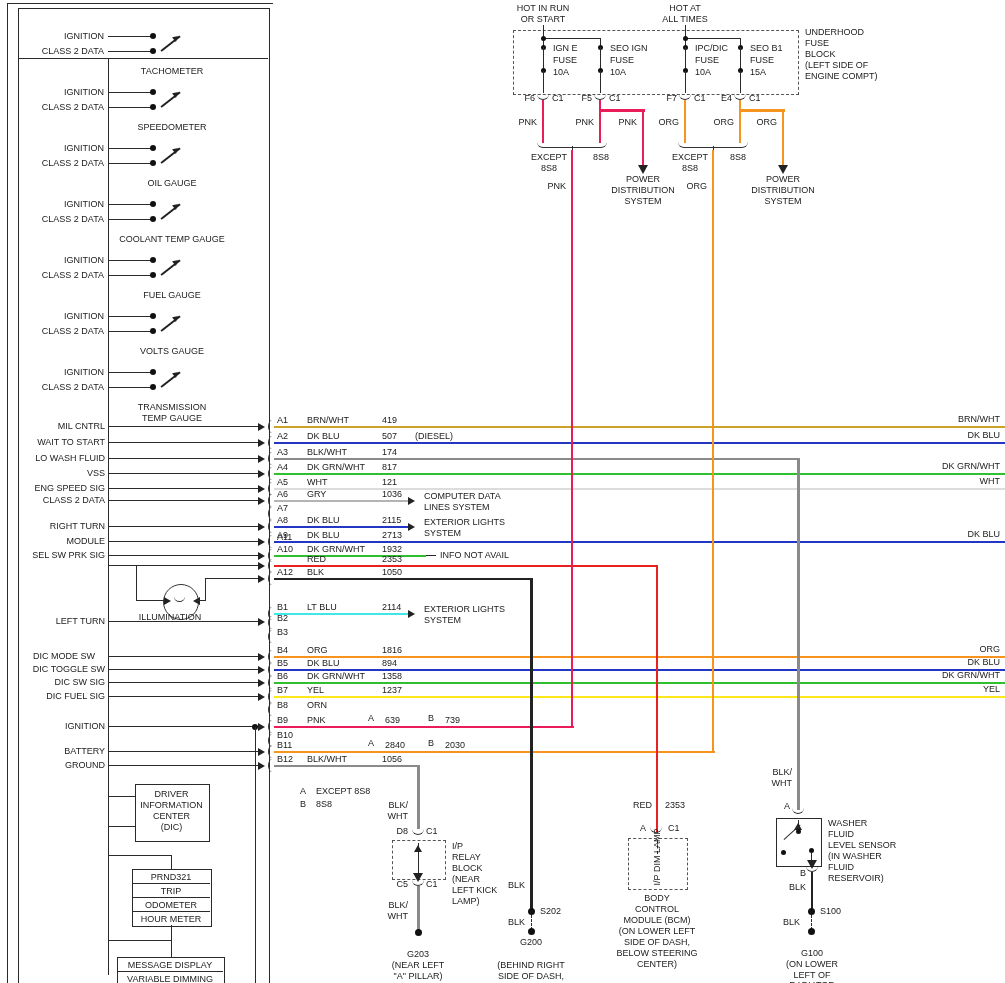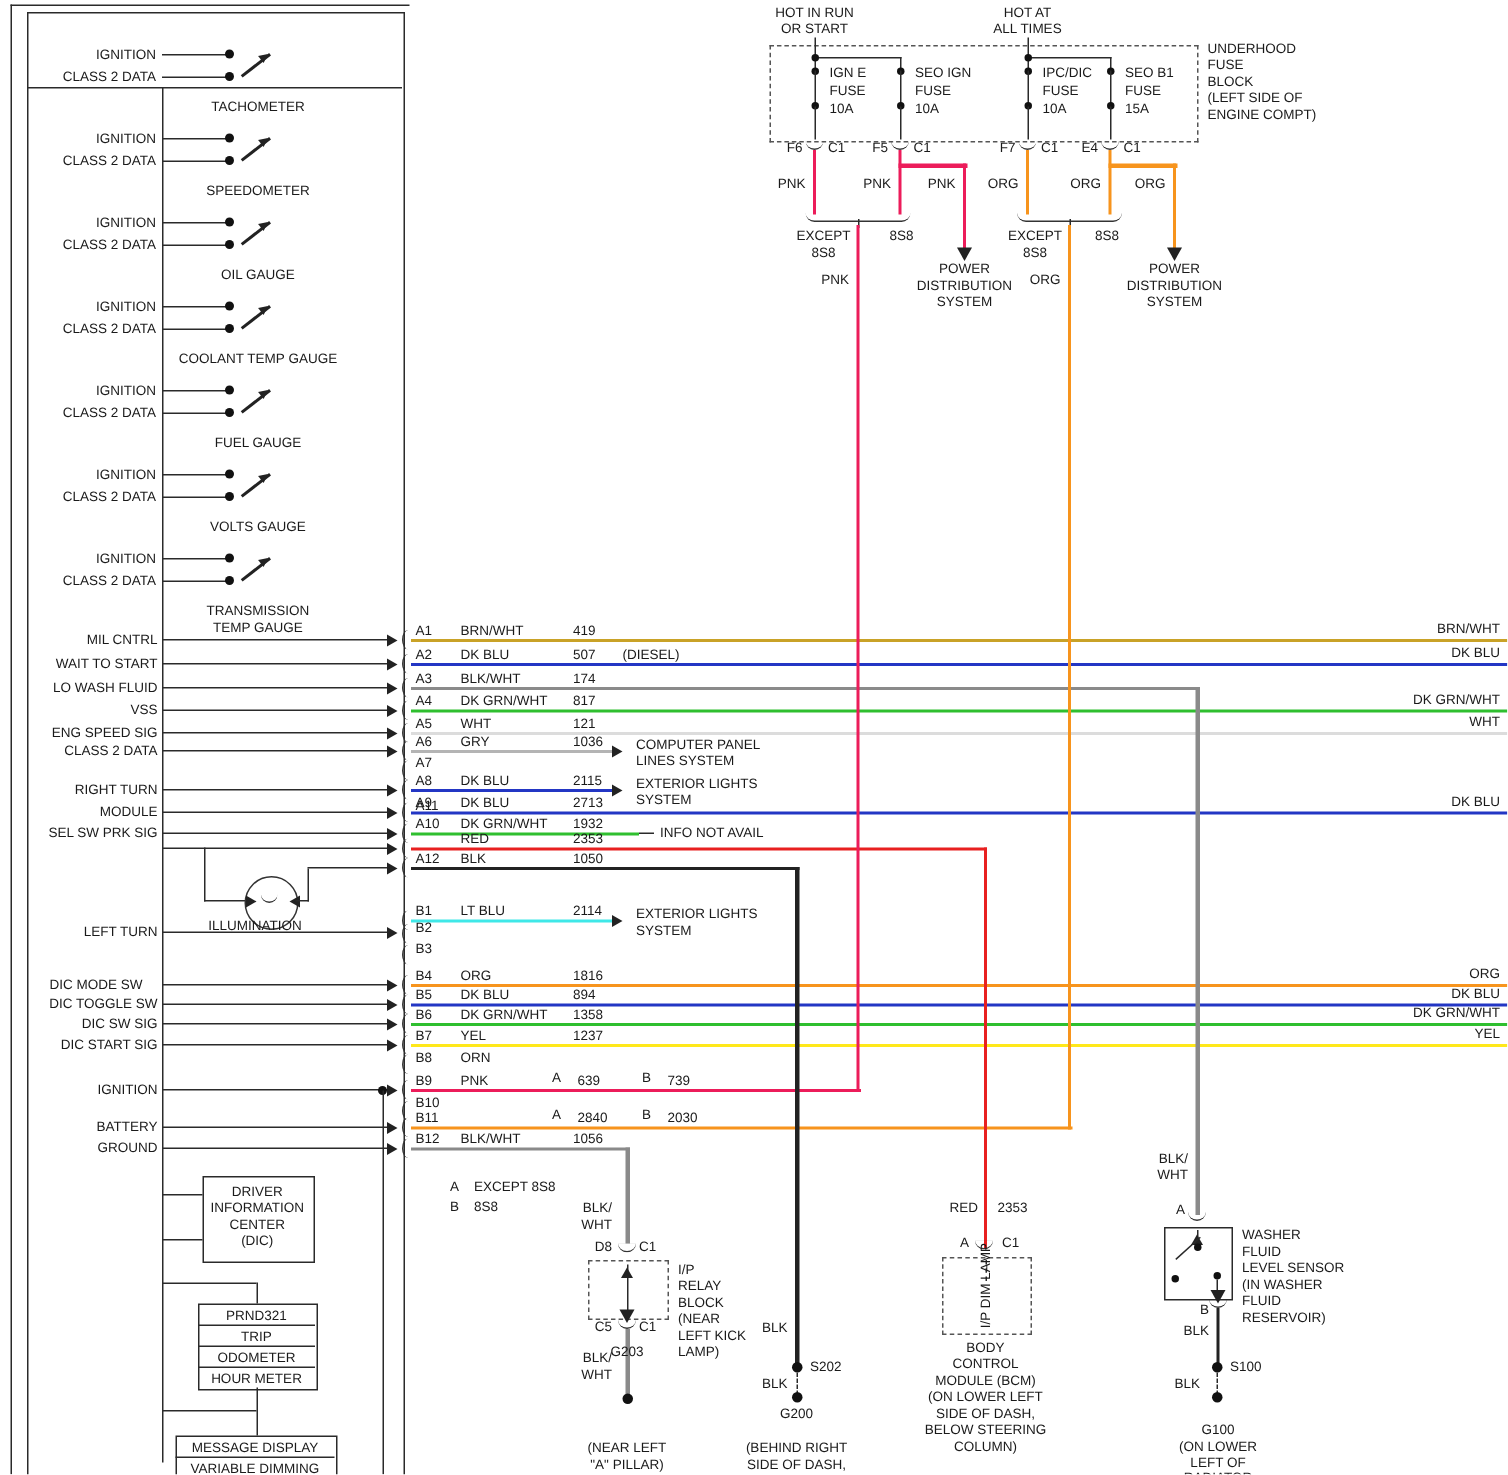--- a/index.html
+++ b/index.html
@@ -156,21 +156,21 @@
     <div class="ar" style="left:258px;top:617.5px"></div>
   <div class="t tr" style="left:0;top:651px;width:95px">DIC MODE SW</div>
   <div class="w" style="left:108px;top:656px;width:150px;height:1.1px"></div>
     <div class="ar" style="left:258px;top:652.5px"></div>
   <div class="t tr" style="left:10px;top:664px;width:95px">DIC TOGGLE SW</div>
   <div class="w" style="left:108px;top:669px;width:150px;height:1.1px"></div>
     <div class="ar" style="left:258px;top:665.5px"></div>
   <div class="t tr" style="left:10px;top:677px;width:95px">DIC SW SIG</div>
   <div class="w" style="left:108px;top:682px;width:150px;height:1.1px"></div>
     <div class="ar" style="left:258px;top:678.5px"></div>
-  <div class="t tr" style="left:10px;top:691px;width:95px">DIC START SIG</div>
+  <div class="t tr" style="left:10px;top:691px;width:95px">DIC FUEL SIG</div>
   <div class="w" style="left:108px;top:696px;width:150px;height:1.1px"></div>
     <div class="ar" style="left:258px;top:692.5px"></div>
   <div class="t tr" style="left:10px;top:721px;width:95px">IGNITION</div>
   <div class="w" style="left:108px;top:726px;width:150px;height:1.1px"></div>
     <div class="ar" style="left:258px;top:722.5px"></div>
   <div class="dot" style="left:252px;top:723.5px"></div>
   <div class="w" style="left:254.5px;top:727px;width:1.1px;height:256px"></div>
   <div class="t tr" style="left:10px;top:746px;width:95px">BATTERY</div>
   <div class="w" style="left:108px;top:751px;width:150px;height:1.1px"></div>
     <div class="ar" style="left:258px;top:747.5px"></div>
@@ -227,21 +227,21 @@
   <div class="t" style="left:277px;top:477px">A5</div>
   <div class="t" style="left:307px;top:477px">WHT</div>
   <div class="t" style="left:382px;top:477px">121</div>
   <div class="w" style="left: 274px; top: 487.5px; width: 731px; height: 2.6px; background: rgb(220, 220, 220);"></div>
   <div class="parc" style="left:268px;top:494px"></div>
   <div class="t" style="left:277px;top:489px">A6</div>
   <div class="t" style="left:307px;top:489px">GRY</div>
   <div class="t" style="left:382px;top:489px">1036</div>
   <div class="w" style="left: 274px; top: 499.5px; width: 136px; height: 2.6px; background: rgb(180, 180, 180);"></div>
   <div class="ar" style="left:408px;top:496.5px"></div>
-  <div class="t" style="left:424px;top:491px">COMPUTER PANEL</div>
+  <div class="t" style="left:424px;top:491px">COMPUTER DATA</div>
   <div class="t" style="left:424px;top:502px">LINES SYSTEM</div>
   <div class="parc" style="left:268px;top:507px"></div>
   <div class="t" style="left:277px;top:503px">A7</div>
   <div class="parc" style="left:268px;top:520px"></div>
   <div class="t" style="left:277px;top:515px">A8</div>
   <div class="t" style="left:307px;top:515px">DK BLU</div>
   <div class="t" style="left:382px;top:515px">2115</div>
   <div class="w" style="left: 274px; top: 525.5px; width: 136px; height: 2.6px; background: rgb(35, 54, 196);"></div>
   <div class="ar" style="left:408px;top:522.5px"></div>
   <div class="t" style="left:424px;top:517px">EXTERIOR LIGHTS</div>
@@ -462,21 +462,21 @@
   <div class="t" style="left:452px;top:885px">LEFT KICK</div>
   <div class="t" style="left:452px;top:896px">LAMP)</div>
   <div class="t tr" style="left:382px;top:879px;width:26px">C5</div>
   <div class="uarc" style="left:412px;top:880px"></div>
   <div class="t" style="left:426px;top:879px">C1</div>
   <div class="w" style="left: 417px; top: 886px; width: 2.6px; height: 45px; background: rgb(138, 138, 138);"></div>
   <div class="t tr" style="left:368px;top:900px;width:40px">BLK/</div>
   <div class="t tr" style="left:368px;top:911px;width:40px">WHT</div>
   <div class="sdot" style="left:414.5px;top:929px"></div>
   <div class="gnd" style="left:411px;top:936px"></div>
-  <div class="t tc" style="left:368px;top:896px;width:100px">G203</div>
+  <div class="t tc" style="left:368px;top:949px;width:100px">G203</div>
   <div class="t tc" style="left:368px;top:960px;width:100px">(NEAR LEFT</div>
   <div class="t tc" style="left:368px;top:971px;width:100px">"A" PILLAR)</div>
 
   <div class="w" style="left: 530px; top: 578px; width: 2.6px; height: 333px; background: rgb(34, 34, 34);"></div>
   <div class="t tr" style="left:485px;top:880px;width:40px">BLK</div>
   <div class="sdot" style="left:527.5px;top:907.5px"></div>
   <div class="t" style="left:540px;top:906px">S202</div>
   <div class="dash" style="left:530.8px;top:915px;height:15px"></div>
   <div class="t tr" style="left:485px;top:917px;width:40px">BLK</div>
   <div class="sdot" style="left:527.5px;top:928px"></div>
@@ -493,21 +493,21 @@
   <div class="t" style="left:668px;top:823px">C1</div>
   <div class="dbox" style="left:628px;top:838px;width:58px;height:50px"></div>
   <div class="dash" style="left:656.5px;top:840px;height:14px"></div>
   <div class="t tc rot" style="left:628px;top:852px;width:58px;white-space:normal;line-height:10px">I/P DIM LAMP</div>
   <div class="t tc" style="left:607px;top:893px;width:100px">BODY</div>
   <div class="t tc" style="left:607px;top:904px;width:100px">CONTROL</div>
   <div class="t tc" style="left:607px;top:915px;width:100px">MODULE (BCM)</div>
   <div class="t tc" style="left:607px;top:926px;width:100px">(ON LOWER LEFT</div>
   <div class="t tc" style="left:607px;top:937px;width:100px">SIDE OF DASH,</div>
   <div class="t tc" style="left:607px;top:948px;width:100px">BELOW STEERING</div>
-  <div class="t tc" style="left:607px;top:959px;width:100px">COLUMN)</div>
+  <div class="t tc" style="left:607px;top:959px;width:100px">CENTER)</div>
 
   <div class="w" style="left: 797px; top: 458px; width: 2.6px; height: 352px; background: rgb(138, 138, 138);"></div>
   <div class="t tr" style="left:752px;top:767px;width:40px">BLK/</div>
   <div class="t tr" style="left:752px;top:778px;width:40px">WHT</div>
   <div class="t tr" style="left:764px;top:801px;width:26px">A</div>
   <div class="uarc" style="left:792px;top:808px"></div>
   <div class="box" style="left:776px;top:818px;width:44px;height:47px"></div>
   <div class="w" style="left:797.8px;top:820px;width:1.2px;height:8px"></div>
   <div class="au" style="left:794px;top:819px"></div>
   <div class="fdot" style="left:795.5px;top:829px"></div>

